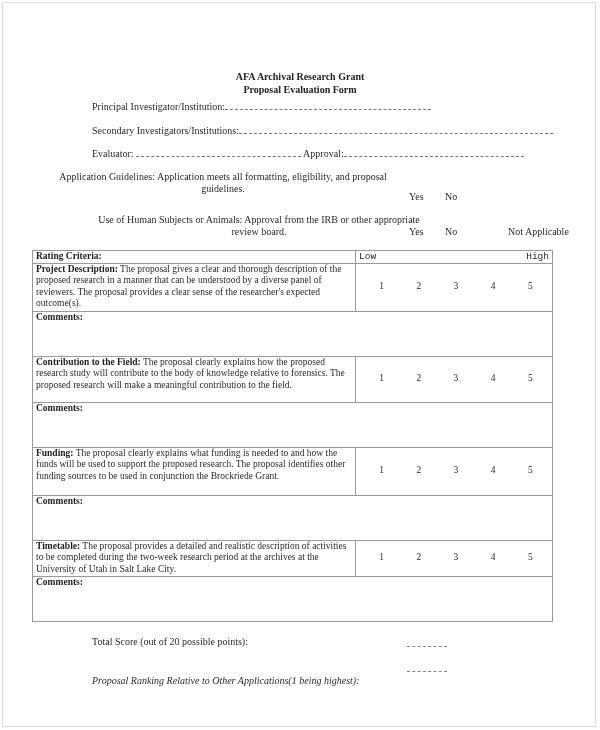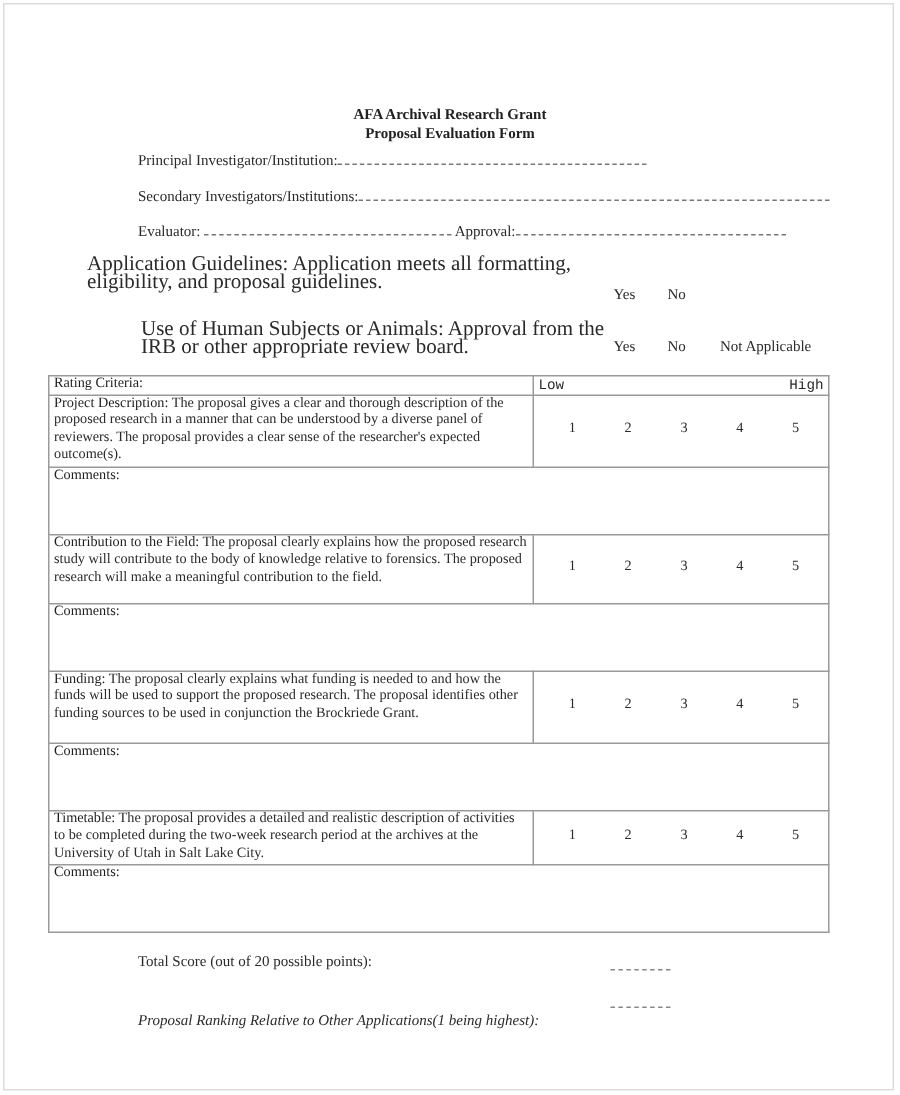--- a/index.html
+++ b/index.html
@@ -4,31 +4,31 @@
 <style>
   html, body { margin: 0; padding: 0; background: #ffffff; }
   body { width: 600px; height: 730px; position: relative; overflow: hidden;
          font-family: "Liberation Serif", "DejaVu Serif", serif; color: #2a2a2a; }
   .page { position: absolute; left: 2px; top: 2px; width: 594px; height: 725px;
           border: 1px solid #dcdcdc; background: #fff; box-sizing: border-box; }
   .abs { position: absolute; white-space: nowrap; }
   .title { left: 0; width: 600px; text-align: center; font-weight: bold; font-size: 10px; color: #222; }
   .field { font-size: 10px; }
   .uline { display: inline-block; border-bottom: 1px dashed #777; height: 8px; vertical-align: baseline; }
-  .q { font-size: 14px; line-height: 12px; white-space: normal; }
+  .q { font-size: 10px; line-height: 12px; white-space: normal; text-align: center; }
   .opt { font-size: 10px; margin-top: 20px; }
 
   table.rating { position: absolute; left: 32px; top: 250px; width: 521px;
                  border-collapse: collapse; font-size: 9.5px; line-height: 11.5px; }
   table.rating td { border: 1px solid #9a9a9a; padding: 0 3px; vertical-align: top; }
   td.crit { width: 316px; }
   td.scale { padding: 0; vertical-align: middle !important; }
   .scale-row { display: flex; justify-content: space-around; padding-left: 4px; }
   .hdr-scale { display: flex; justify-content: space-between; padding: 0 3px; font-family: Liberation Mono, monospace; }
-  .b { font-weight: normal; color: #1e1e1e; }
+  .b { font-weight: bold; color: #1e1e1e; }
   .comments-cell { height: 44px; }
   .short-line { display: inline-block; width: 40px; border-bottom: 1px dashed #888; }
 </style>
 </head>
 <body>
 
 <div class="page"></div>
 
 <div class="abs title" style="top:71px;">AFA Archival Research Grant</div>
 <div class="abs title" style="top:84px;">Proposal Evaluation Form</div>
@@ -45,21 +45,21 @@
   <span>Approval:</span><span class="uline" style="width:180px;"></span>
 </div>
 
 <div class="abs q" style="left:58px; top:171px; width:330px;">Application Guidelines: Application meets all formatting, eligibility, and proposal guidelines.</div>
 <div class="abs opt" style="left:409px; top:171px;">Yes</div>
 <div class="abs opt" style="left:445px; top:171px;">No</div>
 
 <div class="abs q" style="left:58px; top:214px; width:330px;margin-left:36px;">Use of Human Subjects or Animals: Approval from the IRB or other appropriate review board.</div>
 <div class="abs opt" style="left:409px; top:206px;">Yes</div>
 <div class="abs opt" style="left:445px; top:206px;">No</div>
-<div class="abs opt" style="left:480px; top:206px;">Not Applicable</div>
+<div class="abs opt" style="left:508px; top:206px;">Not Applicable</div>
 
 <table class="rating">
   <tbody>
       <tr style="height:12px;">
     <td class="crit b">Rating Criteria:</td>
     <td style="padding:0;">
       <div class="hdr-scale">
         <span>Low</span>
         <span>High</span>
       </div>

